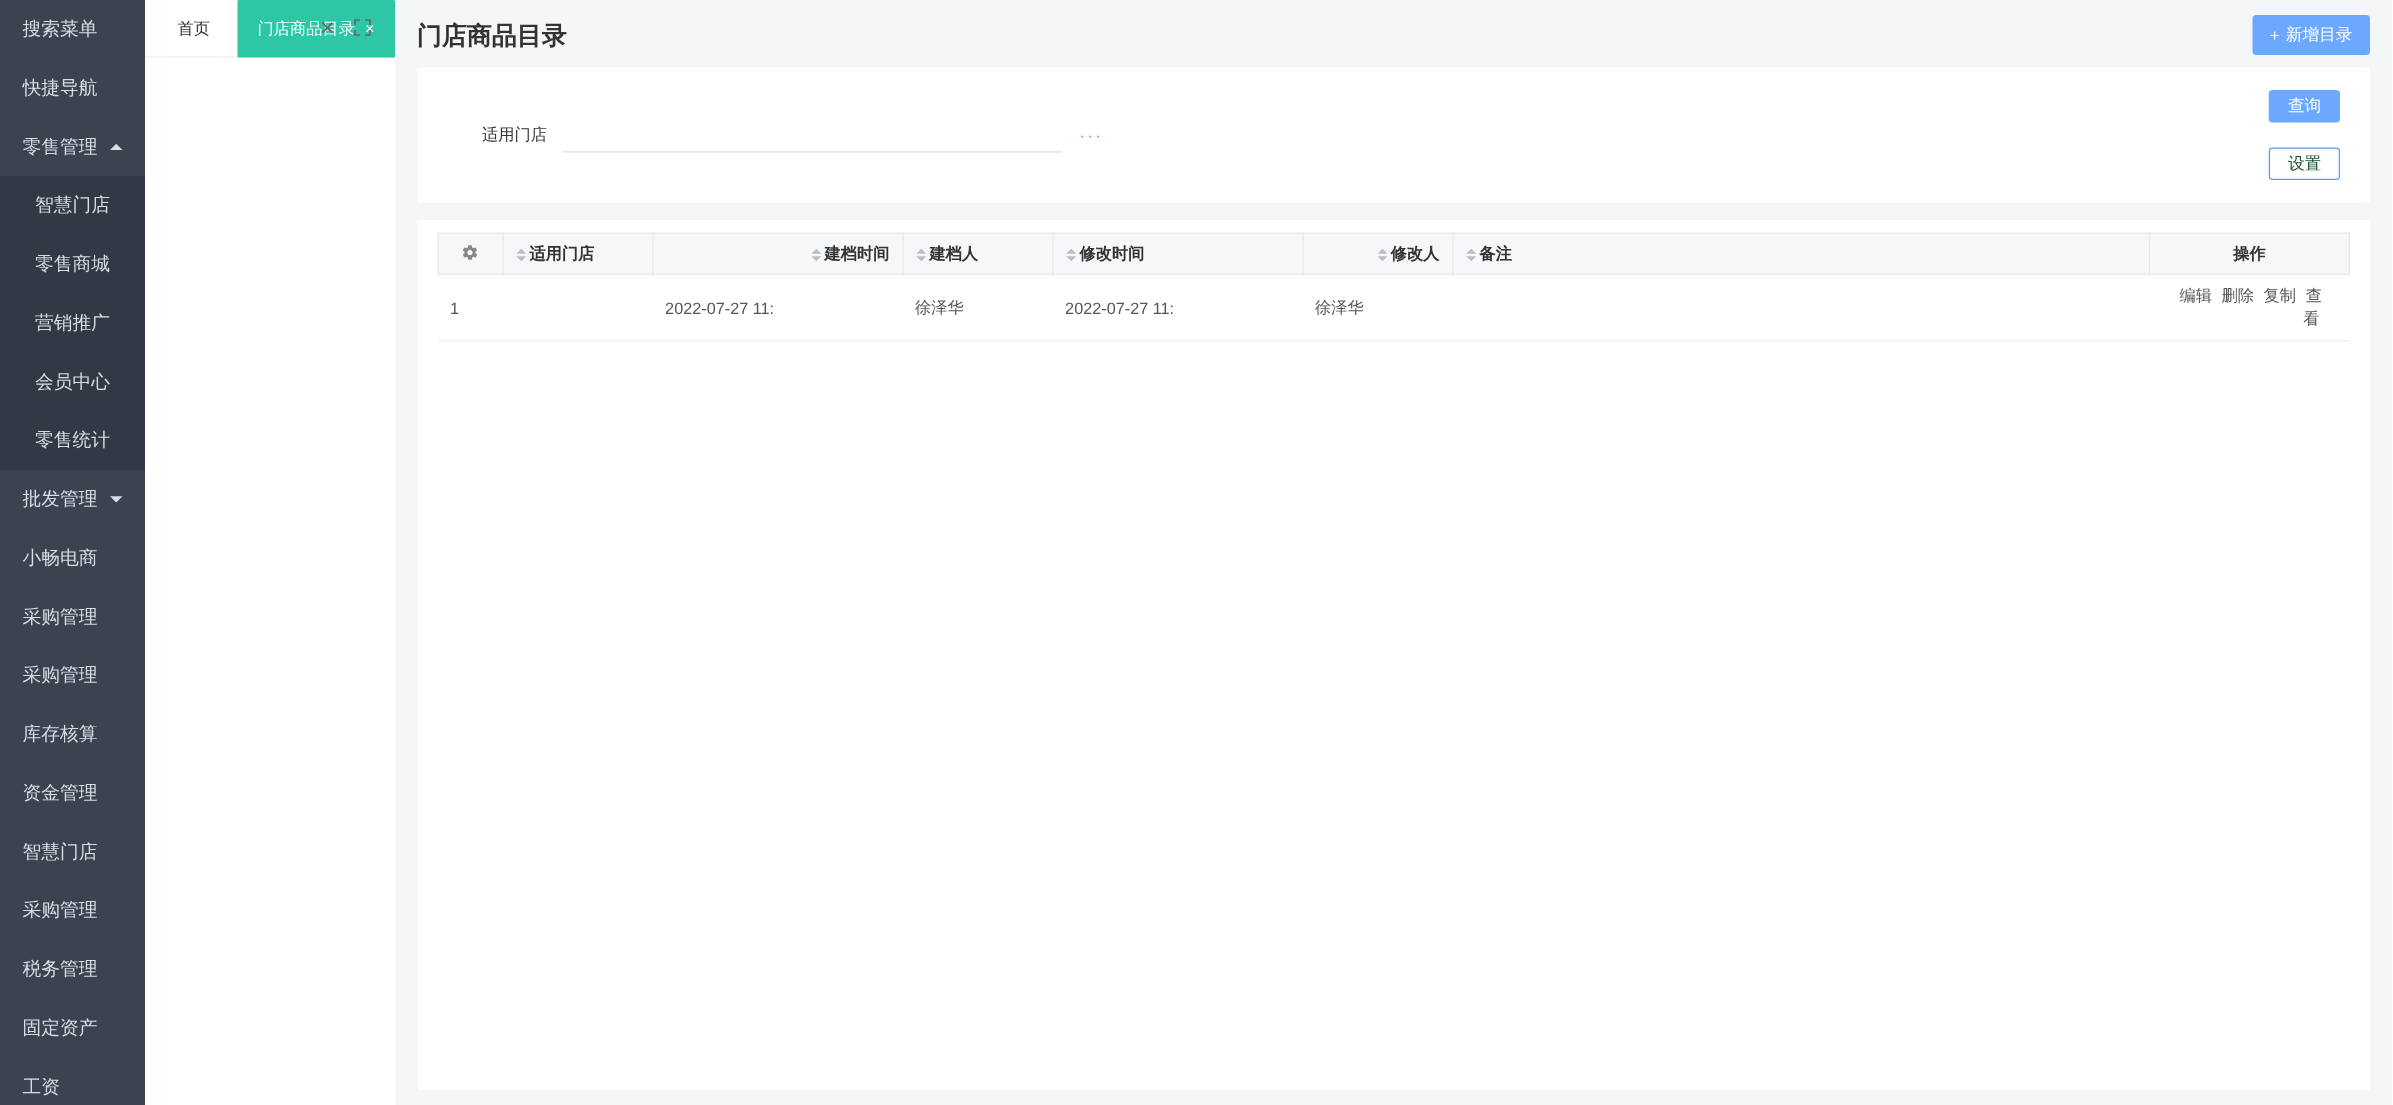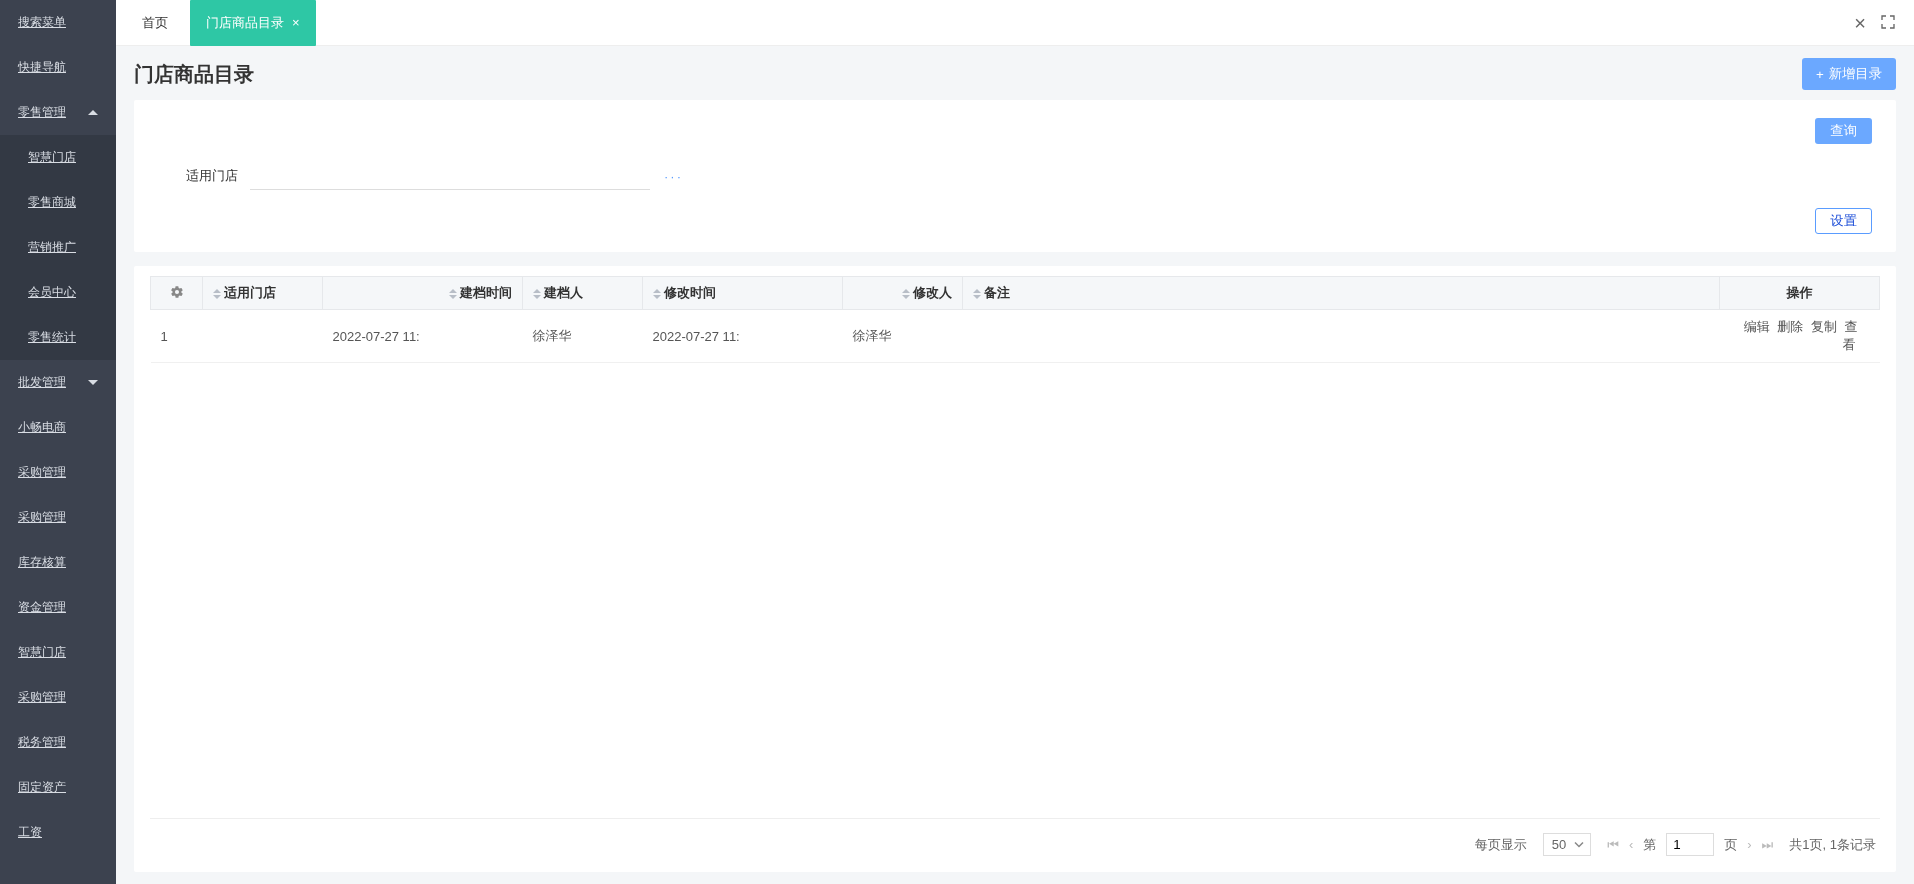--- a/index.html
+++ b/index.html
@@ -8,35 +8,35 @@
   font-family: "Microsoft YaHei", "PingFang SC", Arial, sans-serif;
   font-size: 13px; color: #333; background: #fff;
   display: flex; overflow: hidden;
 }
 
 .sidebar {
   width: 116px; height: 100%; background: #3c424f; color: #d9dde4;
   display: flex; flex-direction: column; flex-shrink: 0;
 }
 .side-item {
-  padding: 14px 18px; font-size: 12px; display: flex;
-  align-items: center; justify-content: space-between; cursor: pointer; text-decoration: underline;
+  padding: 14px 18px; font-size: 15px; display: flex;
+  align-items: center; justify-content: space-between; cursor: pointer;
 }
 .side-sub { padding-left: 28px; background: #333944; text-align: center; }
 .side-gear {
   margin-top: auto; text-align: center; padding: 10px 0;
 }
 .arrow-up, .arrow-down {
   width: 0; height: 0; border-left: 5px solid transparent;
   border-right: 5px solid transparent;
 }
 .arrow-up { border-bottom: 5px solid #d9dde4; }
 .arrow-down { border-top: 5px solid #d9dde4; }
 
-.main { flex: 1; display: flex; flex-direction: column; min-width: 0; }
+.main { flex: 1; display: flex; flex-direction: row; min-width: 0; }
 .tabbar {
   height: 46px; border-bottom: 1px solid #eee;
   display: flex; align-items: center; padding-left: 10px; gap: 6px;
   position: relative;
 }
 .tab {
   height: 46px; line-height: 46px; padding: 0 16px; font-size: 13px;
   cursor: pointer; color: #333;
 }
 .tab.active {
@@ -68,22 +68,22 @@
   width: 400px; border: none; border-bottom: 1px solid #ddd;
   padding: 6px 8px; margin-left: 12px; background: transparent;
 }
 .filter-more { color: #5a9cff; margin-left: 14px; letter-spacing: 2px; cursor: pointer; }
 .filter-actions { margin-left: auto; display: flex; flex-direction: column; gap: 20px; }
 .btn-blue {
   background: #6ba8ff; color: #fff; border: none; border-radius: 3px;
   padding: 4px 14px; cursor: pointer;
 }
 .btn-outline {
-  background: #fff; color: #1d4ed8; border: 1px solid #5a9cff;
-  border-radius: 3px; padding: 3px 14px; cursor: pointer; margin-top: 44px;
+  background: #fff; color: #14532d; border: 1px solid #5a9cff;
+  border-radius: 3px; padding: 3px 14px; cursor: pointer;
 }
 .table-wrap {
   flex: 1; background: #fff; margin-top: 14px; border-radius: 2px;
   display: flex; flex-direction: column; padding: 10px 16px;
 }
 table { width: 100%; border-collapse: collapse; font-size: 13px; }
 thead th {
   background: #f5f7f9; border: 1px solid #e6e8eb;
   padding: 7px 10px; text-align: left; font-weight: 600; color: #333;
   white-space: nowrap;
@@ -259,36 +259,15 @@
             <td class="td-op op-links">
               <a>编辑</a>
               <a>删除</a>
               <a>复制</a>
               <a>查看</a>
             </td>
           </tr>
         </tbody>
       </table>
 
-      <div class="pager">
-        <span>每页显示</span>
-        <div class="page-size">
-          <span>50</span>
-          <span class="caret">
-            <svg width="10" height="10" viewBox="0 0 10 10" fill="none" stroke="#888" stroke-width="1.5">
-                <path d="M1 3l4 4 4-4"></path>
-              </svg>
-          </span>
-        </div>
-        <div class="page-nav">
-          <span>⏮</span>
-          <span>‹</span>
-          <span style="color:#666">第</span>
-          <input class="page-input" type="text" value="1" style="">
-          <span style="color:#666">页</span>
-          <span>›</span>
-          <span>⏭</span>
-        </div>
-        <span>共1页, 1条记录</span>
-      </div>
     </div>
   </div>
 </div>
 
 </body></html>

